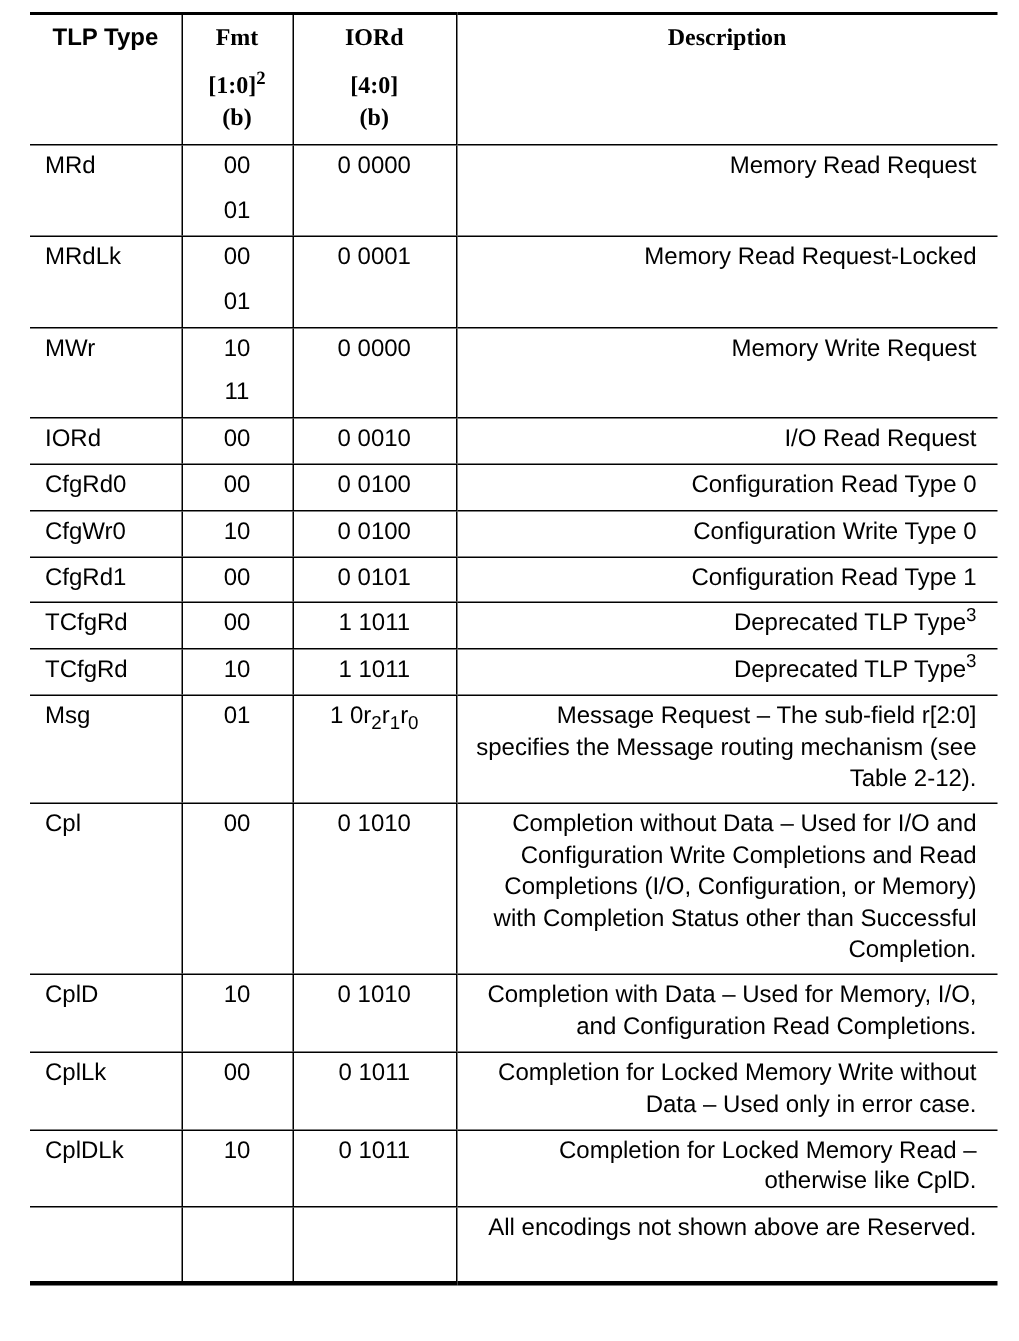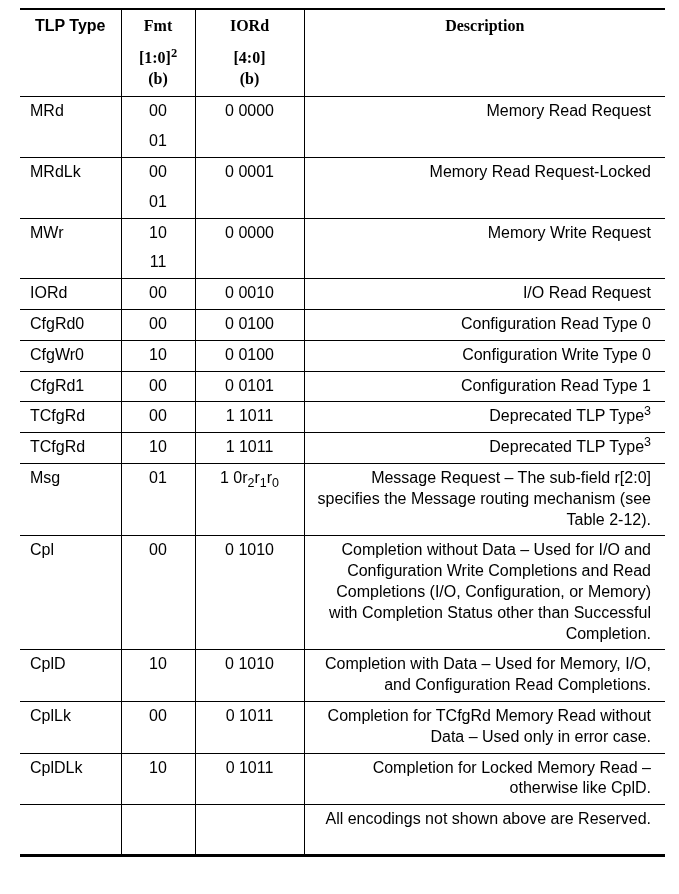--- a/index.html
+++ b/index.html
@@ -222,21 +222,21 @@
           </td>
           <td class="c3 vline">0 1010</td>
           <td class="c4 vline">Completion with Data – Used for Memory, I/O, and Configuration Read Completions.</td>
         </tr>
         <tr>
           <td class="c1">CplLk</td>
           <td class="c2 vline">
             <span class="stack-line">00</span>
           </td>
           <td class="c3 vline">0 1011</td>
-          <td class="c4 vline">Completion for TCfgRd Memory Read without Data – Used only in error case.</td>
+          <td class="c4 vline">Completion for Locked Memory Write without Data – Used only in error case.</td>
         </tr>
         <tr>
           <td class="c1">CplDLk</td>
           <td class="c2 vline">
             <span class="stack-line">10</span>
           </td>
           <td class="c3 vline">0 1011</td>
           <td class="c4 vline">Completion for Locked Memory Read – otherwise like CplD.</td>
         </tr>
         <tr class="last-row">

